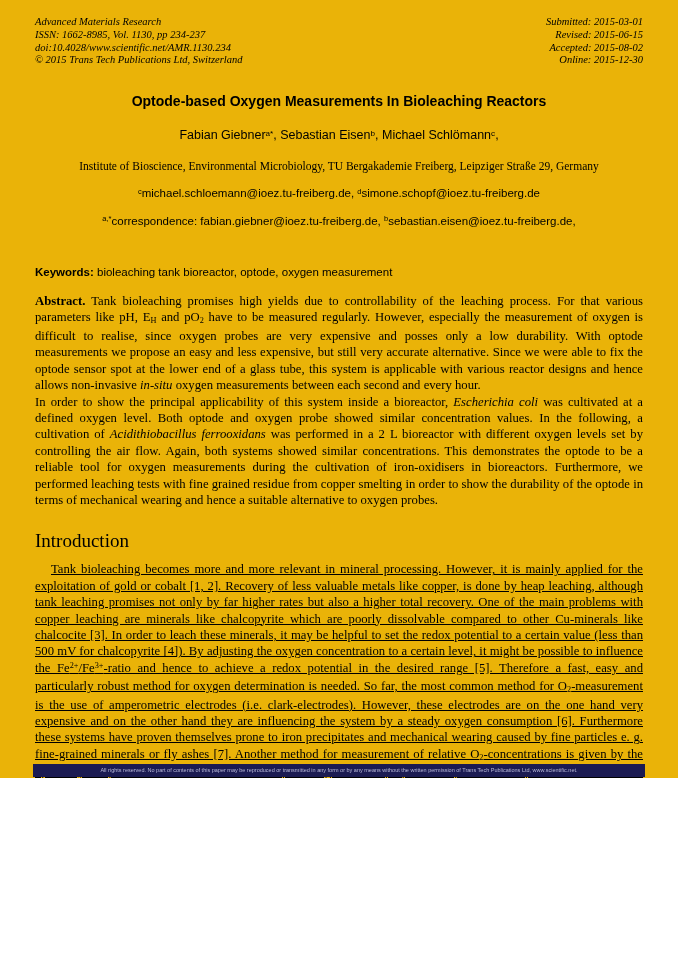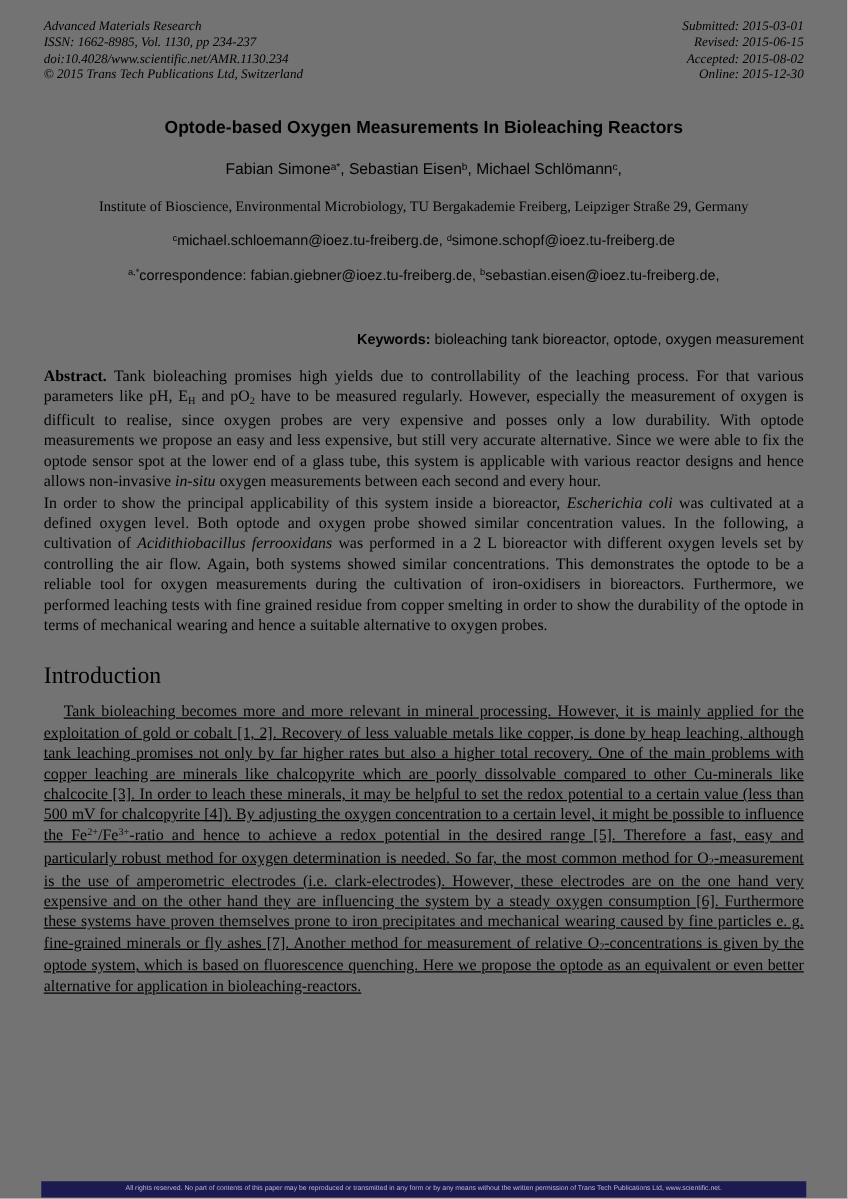--- a/index.html
+++ b/index.html
@@ -1,42 +1,42 @@
 <!DOCTYPE html>
 <html><head>
 <meta charset="utf-8">
 <style>
   html, body { margin: 0; padding: 0; background: #ffffff; }
   .page {
     position: relative;
     width: 678px;
-    height: 959px;
+    height: 778px;
     box-sizing: border-box;
-    background: #737373;
+    background: #eab308;
     padding: 16px 35px 0 35px;
     overflow: hidden;
     font-family: "Liberation Serif", serif;
     color: #000000;
   }
   
   .hdr { display: flex; justify-content: space-between; font-style: italic; font-size: 10.5px; line-height: 1.22; }
   .hdr-right { text-align: right; }
   
   .title {
     margin: 26px 0 0 0;
     text-align: center;
     font-family: "Liberation Sans", sans-serif;
     font-weight: bold;
     font-size: 14px;
   }
   .authors-line { margin-top: 19px; text-align: center; font-family: "Liberation Sans", sans-serif; font-size: 12.5px; }
   .authors-line2 { margin-top: 16px; }
   .affiliation { margin-top: 12px; text-align: center; font-family: Liberation Serif, serif; font-size: 11.5px; line-height: 2.2; }
   .correspondence { margin-top: 2px; text-align: center; font-family: "Liberation Sans", sans-serif; font-size: 11.5px; line-height: 2.2; }
-  .keywords { margin-top: 32px; font-family: "Liberation Sans", sans-serif; font-size: 11.5px; text-align: right; }
+  .keywords { margin-top: 32px; font-family: "Liberation Sans", sans-serif; font-size: 11.5px; }
   
   .body-text {
     font-size: 12.7px;
     line-height: 16.4px;
     text-align: justify;
     margin: 0;
   }
   .abstract-1 { margin-top: 15px; }
   .section-heading {
     font-size: 19px;
@@ -81,21 +81,21 @@
     <div class="hdr-right">
       <div>Submitted: 2015-03-01</div>
       <div>Revised: 2015-06-15</div>
       <div>Accepted: 2015-08-02</div>
       <div>Online: 2015-12-30</div>
     </div>
   </div>
 
   <div class="title">Optode-based Oxygen Measurements In Bioleaching Reactors</div>
 
-  <div class="authors-line"><span>Fabian Simone</span><span class="rt-sup">a*</span><span>, Sebastian Eisen</span><span class="rt-sup">b</span><span>, Michael Schlömann</span><span class="rt-sup">c</span><span>,</span></div>
+  <div class="authors-line"><span>Fabian Giebner</span><span class="rt-sup">a*</span><span>, Sebastian Eisen</span><span class="rt-sup">b</span><span>, Michael Schlömann</span><span class="rt-sup">c</span><span>,</span></div>
 
   <div class="affiliation">Institute of Bioscience, Environmental Microbiology, TU Bergakademie Freiberg, Leipziger Straße 29, Germany</div>
 
   <div class="correspondence"><span class="rt-sup">c</span><span>michael.schloemann@ioez.tu-freiberg.de, </span><span class="rt-sup">d</span><span>simone.schopf@ioez.tu-freiberg.de</span></div>
   <div class="correspondence"><span class="rt-sup">a,*</span><span>correspondence: fabian.giebner@ioez.tu-freiberg.de, </span><span class="rt-sup">b</span><span>sebastian.eisen@ioez.tu-freiberg.de,</span></div>
 
   <div class="keywords"><span class="rt-b">Keywords:</span><span> bioleaching  tank bioreactor, optode, oxygen measurement</span></div>
 
   <p class="body-text abstract-1"><span class="rt-b">Abstract.</span><span> Tank bioleaching promises high yields due to controllability of the leaching process. For that various parameters like pH, E</span><span class="rt-sub">H</span><span> and pO</span><span class="rt-sub">2</span><span> have to be measured regularly. However, especially the measurement of oxygen is difficult to realise, since oxygen probes are very expensive and posses only a low durability. With optode measurements we propose an easy and less expensive, but still very accurate alternative. Since we were able to fix the optode sensor spot at the lower end of a glass tube, this system is applicable with various reactor designs and hence allows non-invasive </span><span class="rt-i">in-situ</span><span> oxygen measurements between each second and every hour.</span></p>
   <p class="body-text"><span>In order to show the principal applicability of this system inside a bioreactor, </span><span class="rt-i">Escherichia coli</span><span> was cultivated at a defined oxygen level. Both optode and oxygen probe showed similar concentration values. In the following, a cultivation of </span><span class="rt-i">Acidithiobacillus ferrooxidans</span><span> was performed in a 2 L bioreactor with different oxygen levels set by controlling the air flow. Again, both systems showed similar concentrations. This demonstrates the optode to be a reliable tool for oxygen measurements during the cultivation of iron-oxidisers in bioreactors. Furthermore, we performed leaching tests with fine grained residue from copper smelting in order to show the durability of the optode in terms of mechanical wearing and hence a suitable alternative to oxygen probes.</span></p>

